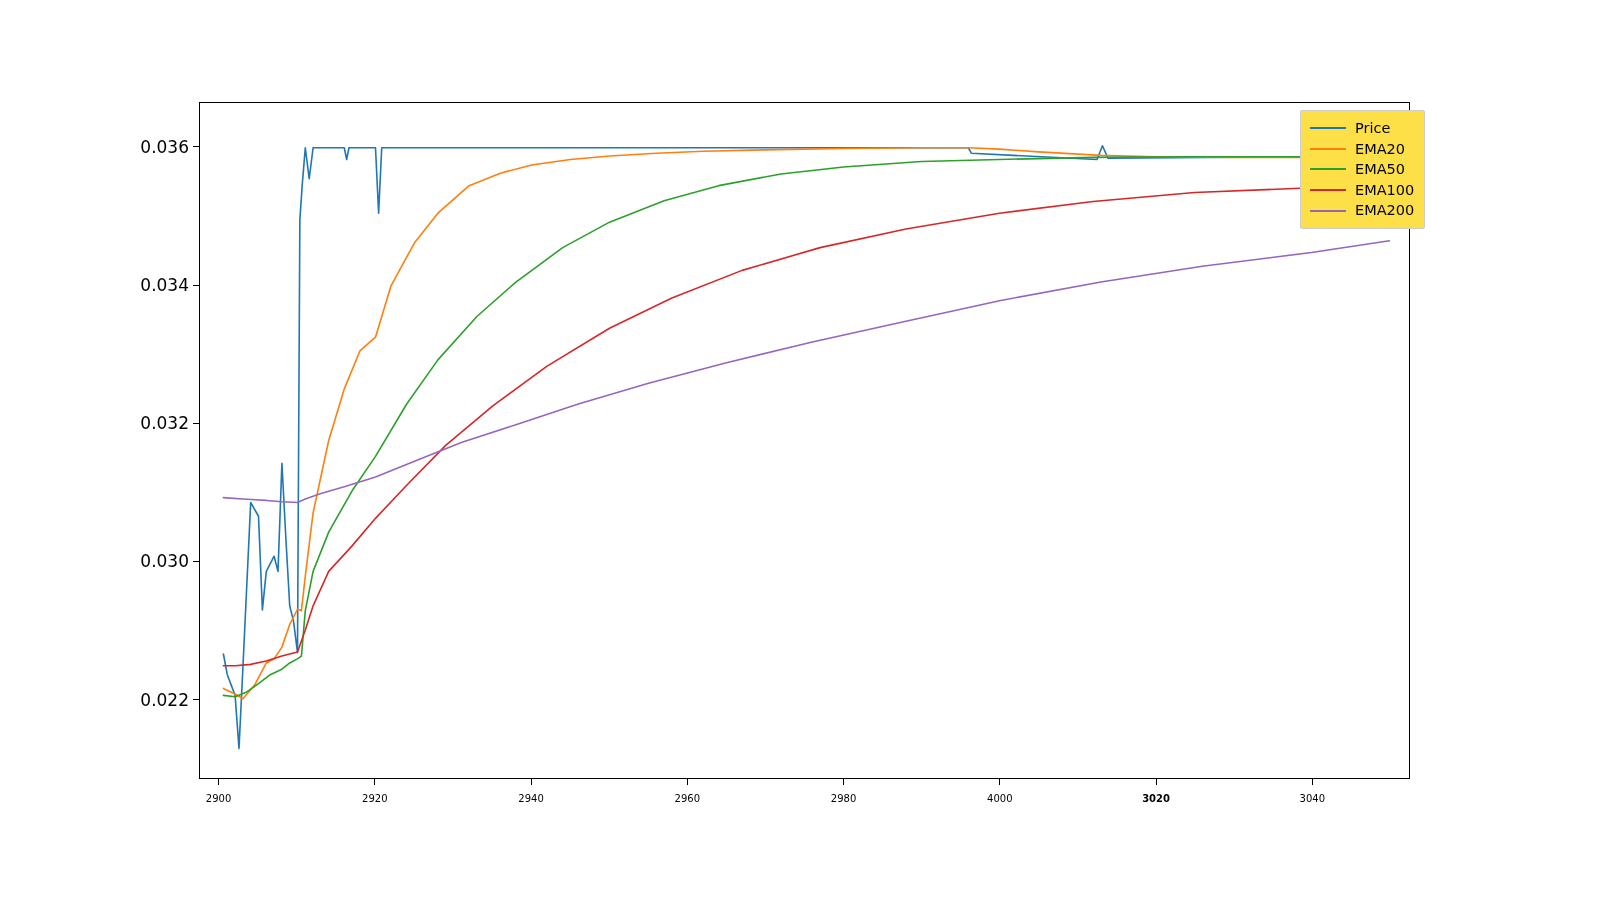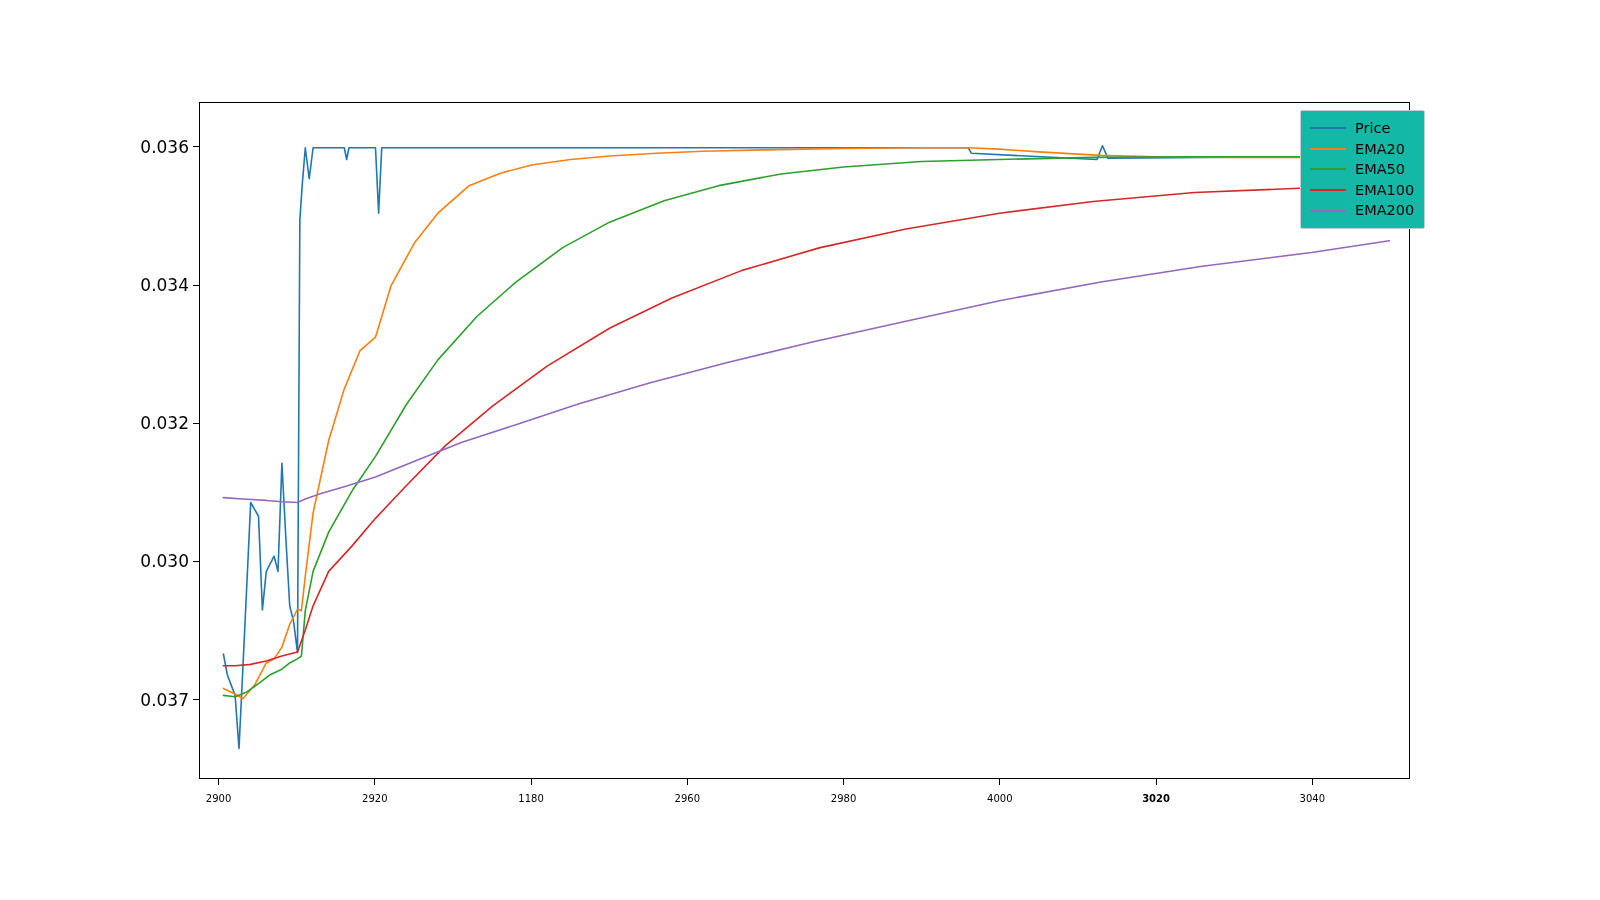--- a/index.html
+++ b/index.html
@@ -71,21 +71,21 @@
     left: 0;
     top: 0;
     width: 1600px;
     height: 900px;
     pointer-events: none;
   }
   #legend {
     position: absolute;
     left: 1300px;
     top: 110px;
-    background: #14b8a6;
+    background: #fde047;
     border: 0.9px solid #cccccc;
     border-radius: 2px;
     padding: 7px 10px 7px 9px;
     box-sizing: border-box;
   }
   .legend-row {
     display: flex;
     align-items: center;
     height: 20.6px;
   }
@@ -111,30 +111,30 @@
     <svg id="plot-svg" viewBox="0 0 1211 677" preserveAspectRatio="none">
         <polyline points="23.44,552.65 27.35,573.38 35.16,594.10 39.06,647.29 42.97,566.47 50.78,400.67 58.60,414.49 62.50,508.44 66.41,469.76 74.22,454.56 78.13,469.76 82.04,361.30 85.94,435.21 89.85,504.30 93.75,520.18 97.66,551.27 100.01,117.44 102.35,82.90 105.47,44.90 109.38,75.99 113.29,44.90 121.10,44.90 144.54,44.90 146.88,56.65 149.23,44.90 152.35,44.90 175.79,44.90 178.92,110.53 182.04,44.90 185.17,44.90 769.57,44.90 772.70,50.43 898.48,56.65 903.95,42.83 909.42,55.27 1128.96,53.88" fill="none" stroke="#1f77b4" stroke-width="1.6" stroke-linejoin="round" stroke-linecap="round" vector-effect="non-scaling-stroke"></polyline>
         <polyline points="23.44,587.19 35.16,592.72 42.97,597.56 54.69,583.74 66.41,561.63 74.22,557.49 82.04,545.74 89.85,522.95 97.66,507.75 101.57,509.13 105.47,474.59 113.29,411.04 128.91,338.50 144.54,286.69 160.16,248.69 175.79,234.88 191.42,183.07 214.85,140.24 238.29,110.53 269.55,82.90 300.80,70.46 332.05,62.17 371.11,56.65 410.18,53.19 457.05,50.43 503.93,48.36 566.44,46.98 644.56,45.59 722.69,44.90 769.57,44.90 800.82,46.28 839.89,49.05 902.39,52.50 957.08,53.88 1035.21,54.57 1128.96,54.57" fill="none" stroke="#ff7f0e" stroke-width="1.6" stroke-linejoin="round" stroke-linecap="round" vector-effect="non-scaling-stroke"></polyline>
         <polyline points="23.44,594.10 35.16,595.48 46.88,590.65 58.60,582.36 70.32,573.38 82.04,567.85 89.85,561.63 97.66,557.49 101.57,554.73 105.47,509.13 113.29,469.76 128.91,430.38 152.35,388.93 175.79,354.39 207.04,301.89 238.29,257.67 277.36,214.15 316.42,179.61 363.30,145.07 410.18,119.51 464.87,98.10 519.56,82.90 582.06,71.15 644.56,64.25 722.69,58.72 800.82,56.65 894.58,54.57 996.15,53.88 1128.96,53.88" fill="none" stroke="#2ca02c" stroke-width="1.6" stroke-linejoin="round" stroke-linecap="round" vector-effect="non-scaling-stroke"></polyline>
         <polyline points="23.44,564.40 35.16,564.40 50.78,563.02 66.41,559.56 82.04,554.73 89.85,552.65 97.66,550.58 105.47,528.47 113.29,504.30 128.91,469.76 152.35,444.19 175.79,416.56 207.04,383.40 246.11,343.34 292.98,303.96 347.67,263.89 410.18,225.90 472.68,195.50 543.00,167.87 621.13,145.07 707.07,126.42 800.82,110.53 894.58,98.79 996.15,89.81 1113.34,84.97 1191.47,84.28" fill="none" stroke="#d62728" stroke-width="1.6" stroke-linejoin="round" stroke-linecap="round" vector-effect="non-scaling-stroke"></polyline>
         <polyline points="23.44,395.84 42.97,397.22 66.41,398.60 82.04,399.98 97.66,400.67 105.47,397.22 121.10,391.69 144.54,384.78 175.79,375.11 214.85,359.22 261.73,340.57 316.42,322.61 378.93,301.89 449.24,281.16 527.37,260.44 613.31,239.71 707.07,218.99 800.82,198.26 902.39,179.61 1003.96,163.72 1113.34,149.91 1191.47,138.16" fill="none" stroke="#9467bd" stroke-width="1.6" stroke-linejoin="round" stroke-linecap="round" vector-effect="non-scaling-stroke"></polyline>
       </svg>
   </div>
 
   <div id="ytick-labels">
-      <div class="ytick-label" style="top: 699.556px; right: 1411px;">0.037</div>
+      <div class="ytick-label" style="top: 699.556px; right: 1411px;">0.022</div>
       <div class="ytick-label" style="top: 561.393px; right: 1411px;">0.030</div>
       <div class="ytick-label" style="top: 423.23px; right: 1411px; margin-left: 20px;">0.032</div>
       <div class="ytick-label" style="top: 285.066px; right: 1411px;">0.034</div>
       <div class="ytick-label" style="top: 146.903px; right: 1411px;">0.036</div>
     </div>
   <div id="xtick-labels">
       <div class="xtick-label" style="left: 218.532px; top: 793px;">2900</div>
       <div class="xtick-label" style="left: 374.79px; top: 793px;">2920</div>
-      <div class="xtick-label" style="left: 531.048px; top: 793px;">1180</div>
+      <div class="xtick-label" style="left: 531.048px; top: 793px;">2940</div>
       <div class="xtick-label" style="left: 687.306px; top: 793px;">2960</div>
       <div class="xtick-label" style="left: 843.565px; top: 793px;">2980</div>
       <div class="xtick-label" style="left: 999.823px; top: 793px;">4000</div>
       <div class="xtick-label" style="left: 1156.08px; top: 793px; font-weight: bold;">3020</div>
       <div class="xtick-label" style="left: 1312.34px; top: 793px;">3040</div>
     </div>
   <div id="tick-marks">
       <div class="ytick-mark" style="left: 193px; top: 699.056px;"></div>
       <div class="ytick-mark" style="left: 193px; top: 560.893px;"></div>
       <div class="ytick-mark" style="left: 193px; top: 422.73px;"></div>

